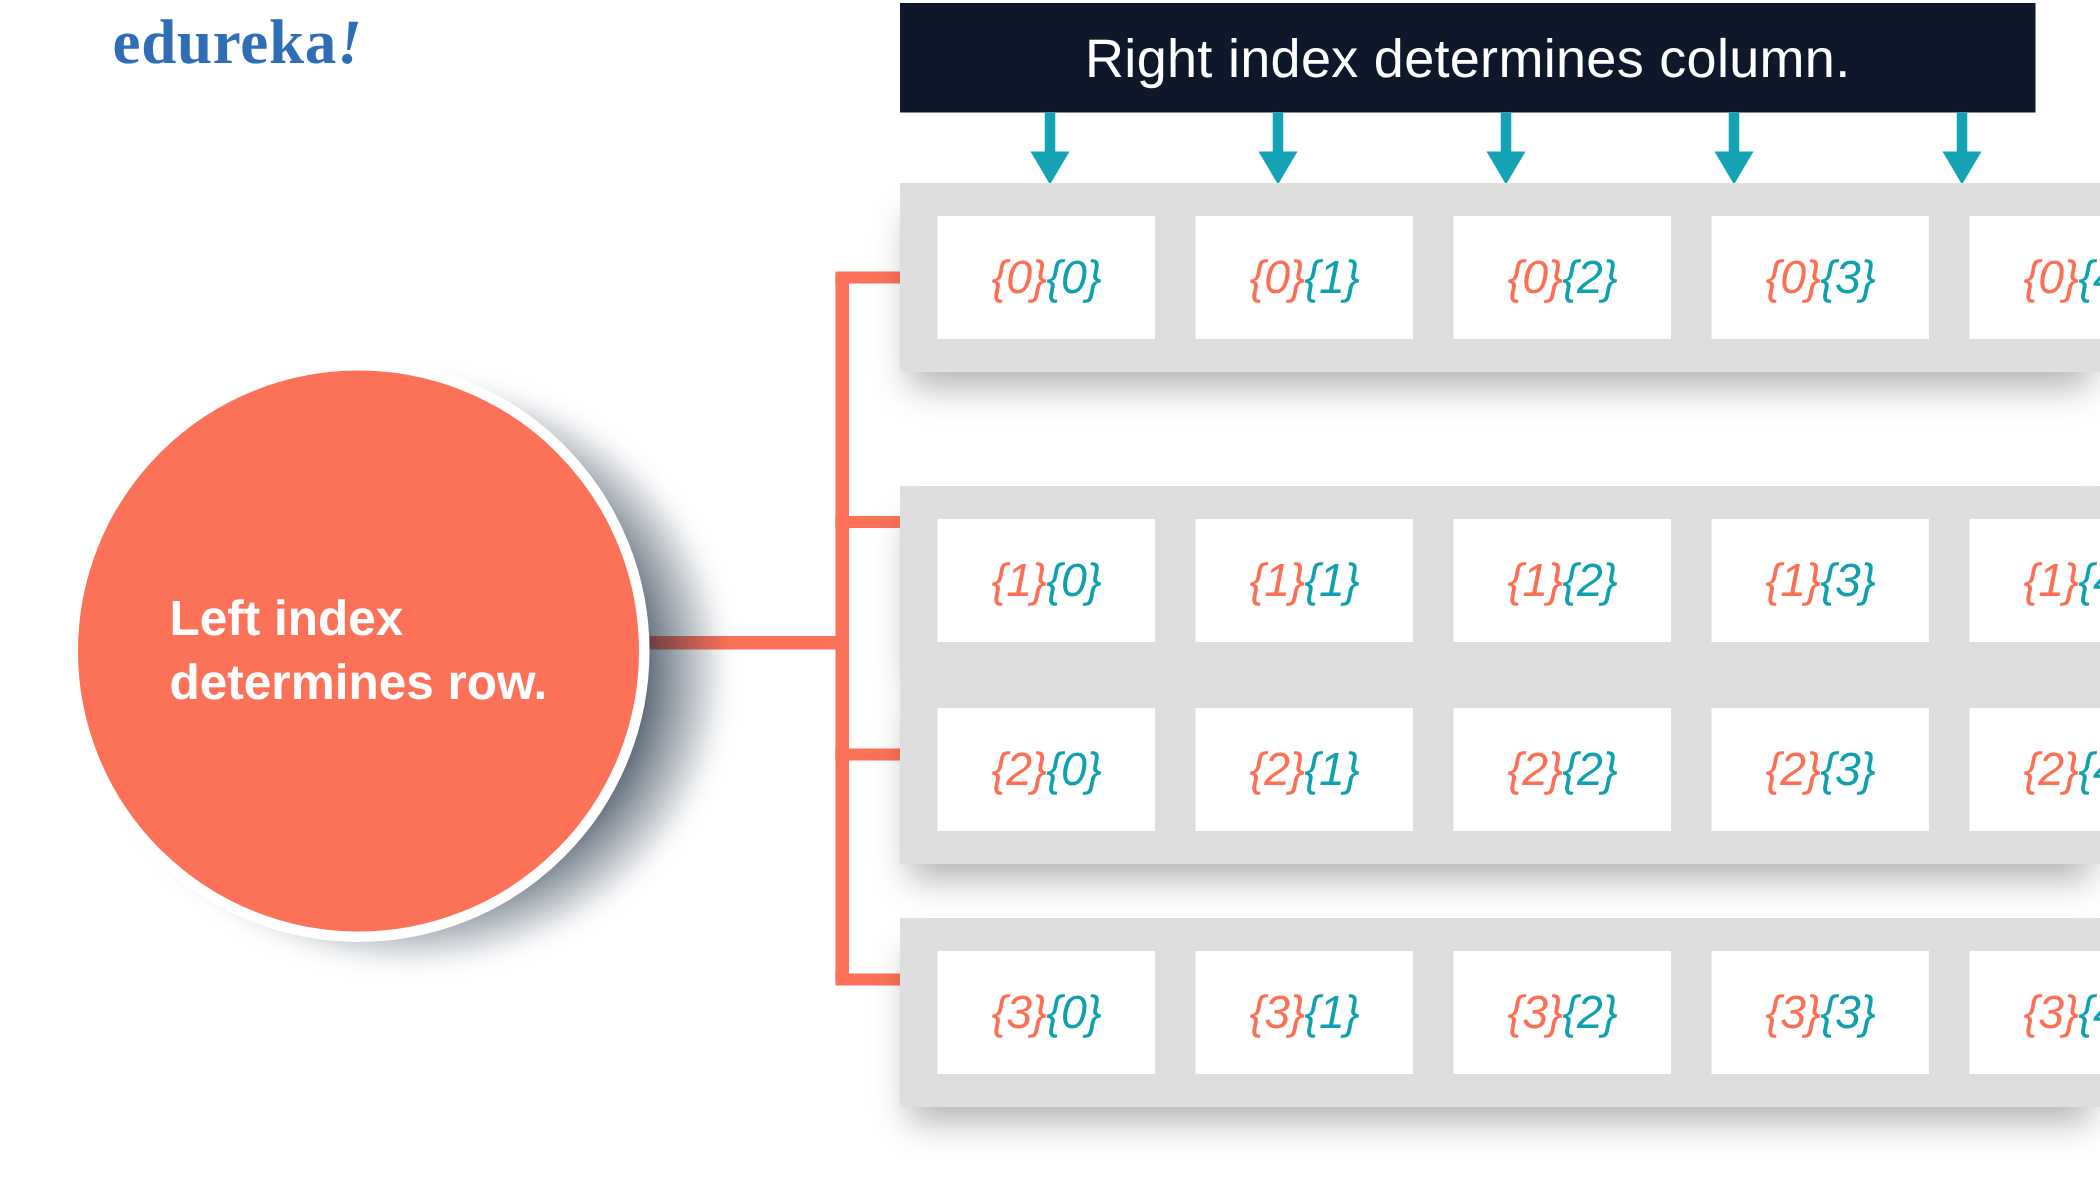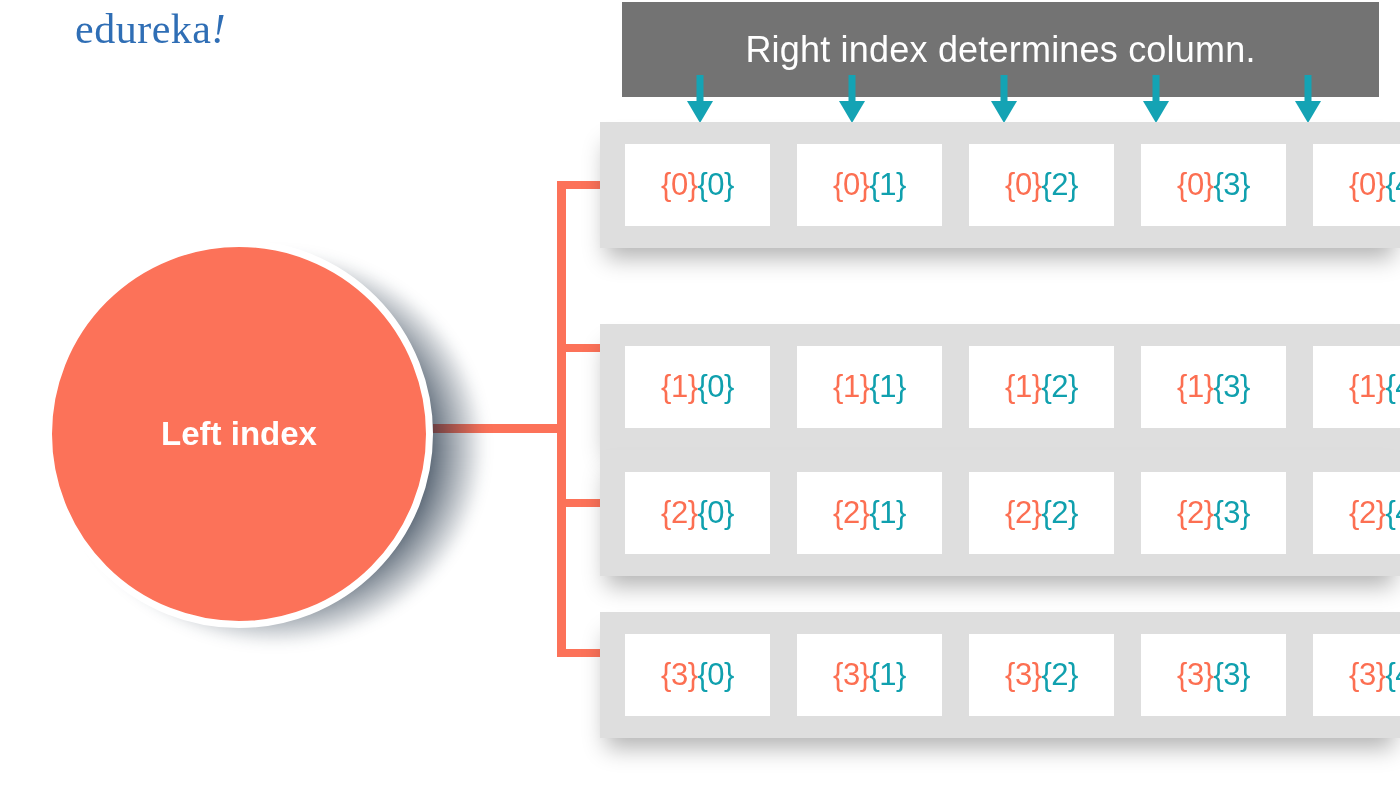--- a/index.html
+++ b/index.html
@@ -8,31 +8,31 @@
     background:#ffffff;
     font-family:"Liberation Sans",sans-serif;
     overflow:hidden;
   }
   #stage{position:relative;width:1400px;height:785px;}
 
   
   .logo{
     position:absolute;left:75px;top:8px;
     font-family:"Liberation Serif",serif;
-    font-size:42px;font-weight:normal;
+    font-size:42px;font-weight:bold;
     color:#2f6eb5;letter-spacing:.5px;
     line-height:1;
   }
   .logo .bang{color:#2f6eb5;font-style:italic;}
 
   
   .banner{
-    position:absolute;left:622px;top:2px;
-    width:757px;height:95px;
-    background:#737373;
+    position:absolute;left:600px;top:2px;
+    width:757px;height:73px;
+    background:#0f172a;
     display:flex;align-items:center;justify-content:center;
   }
   .banner-text{
     color:#ffffff;font-size:36px;font-weight:400;
     letter-spacing:.2px;white-space:nowrap;
   }
 
   
   .arrow{position:absolute;top:75px;width:26px;height:48px;}
   .arrow .shaft{
@@ -53,21 +53,21 @@
     background:#dedede;
     box-shadow:0 16px 22px -6px rgba(0,0,0,.30);
   }
   .row-inner{
     position:absolute;left:25px;top:22px;
     display:flex;gap:27px;
   }
   .cell{
     width:145px;height:82px;
     background:#ffffff;
-    display:flex;align-items:center;justify-content:center;
+    display:flex;align-items:center;justify-content:center;font-style:italic;
   }
   .cell-text{
     font-size:31px;font-weight:400;white-space:nowrap;
     letter-spacing:-.5px;
   }
   .idx-row{color:#fc6f52;}
   .idx-col{color:#10a0ae;}
 
   
   .circle-shadow{
@@ -212,16 +212,17 @@
             <span class="cell-text"><span class="idx-row">{3}</span><span class="idx-col">{4}</span></span>
           </div>
         </div>
       </div>
     </div>
 
   <div class="circle-shadow"></div>
   <div class="circle">
     <div class="circle-text">
       <span>Left index</span><br>
+      <span>determines row.</span>
     </div>
   </div>
 
 </div>
 
 </body></html>

